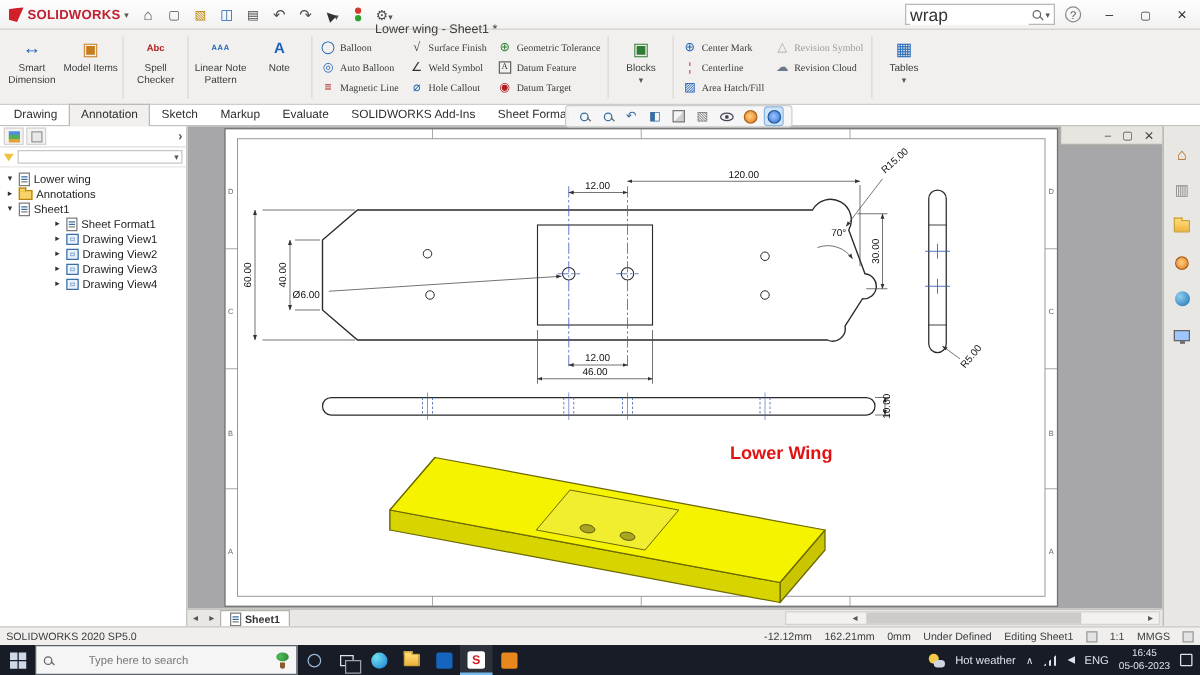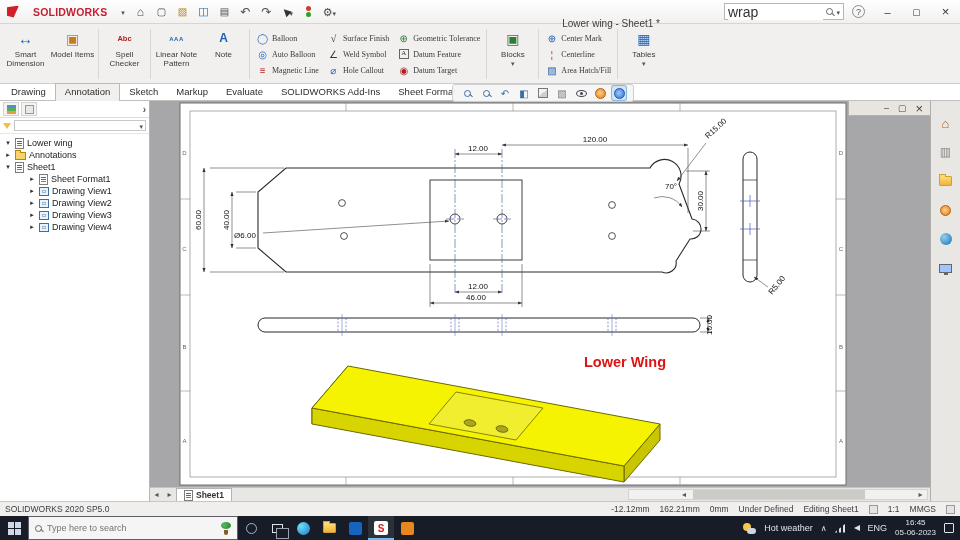--- a/index.html
+++ b/index.html
@@ -1,36 +1,36 @@
 <!DOCTYPE html>
 <html><head>
 <meta charset="utf-8">
 <style>
   * { box-sizing: border-box; margin: 0; padding: 0; }
   html,body { width:960px; height:540px; overflow:hidden; font-family:"Liberation Sans",sans-serif; font-size:10px; background:#d4d0c8; -webkit-user-select:none; user-select:none; }
 
   
   .titlebar { position:absolute; left:0; top:0; width:960px; height:24px; background:linear-gradient(#fefefe,#f2f1f0); border-bottom:1px solid #d7d5d3; display:flex; align-items:center; z-index:40; }
-  .logo { display:flex; align-items:center; gap:14px; padding:0 5px 0 7px; }
+  .logo { display:flex; align-items:center; gap:3px; padding:0 5px 0 7px; }
   .logo-mark { width:12px; height:12px; background:#d1202a; clip-path:polygon(0 15%,100% 0,55% 100%,0 85%); }
   .logo-text { color:#c22032; font-weight:bold; font-size:10.5px; letter-spacing:.2px; }
   .tb-btn { min-width:19px; height:19px; display:flex; align-items:center; justify-content:center; color:#4c4c4c; font-size:12px; margin:0 1px; border-radius:2px; }
   .g::before { display:inline-block; }
   .gi-home::before{content:"⌂"} .gi-new::before{content:"▢";font-size:10px} .gi-open::before{content:"▧";font-size:10px;color:#b8860b}
   .gi-save::before{content:"◫";font-size:11px;color:#1b62b5} .gi-print::before{content:"▤";font-size:10px}
   .gi-undo::before{content:"↶"} .gi-redo::before{content:"↷"} .gi-gear::before{content:"⚙";font-size:11px}
   .gi-cursor::before{content:"▶";display:inline-block;transform:rotate(-135deg);font-size:10px;color:#333}
   .gi-downarrow::before{content:"▾";font-size:7px;color:#555}
   .gi-chev::before{content:"›";font-weight:bold;color:#555}
   .gi-min::before{content:"–"} .gi-max::before{content:"▢";font-size:9px} .gi-close::before{content:"×";font-size:13px}
   .gi-left::before{content:"◂"} .gi-right::before{content:"▸"}
   .stoplight{display:flex;flex-direction:column;gap:1px;align-items:center}
   .stoplight::before{content:"";width:5px;height:5px;border-radius:50%;background:#d23a2e}
   .stoplight::after{content:"";width:5px;height:5px;border-radius:50%;background:#2da02d}
-  .title-center { position:absolute; left:300px; width:360px; text-align:right; font-size:10px; color:#3c3c3c; pointer-events:none;margin-top:24px; }
+  .title-center { position:absolute; left:300px; width:360px; text-align:left; font-size:10px; color:#3c3c3c; pointer-events:none;margin-top:24px; }
   .tb-search { margin-left:auto; width:120px; height:17px; background:#fff; border:1px solid #b9b7b5; display:flex; align-items:center; padding:0 3px; gap:3px; }
   .tb-search input { flex:1; border:none; outline:none; font-size:14px; color:#333; min-width:0; font-family:inherit; }
   .mag { width:7px; height:7px; border:1.4px solid #666; border-radius:50%; position:relative; flex:none; }
   .mag::after { content:""; position:absolute; width:4px; height:1.4px; background:#666; transform:rotate(45deg); right:-3px; bottom:-1px; }
   .i-help { width:13px;height:13px;border-radius:50%;border:1px solid #8a8a8a;color:#555;font-size:9px;display:flex;align-items:center;justify-content:center;margin:0 8px; }
   .i-help::before{content:"?"}
   .win-btns { display:flex; }
   .win-btn { width:29px; height:23px; display:flex; align-items:center; justify-content:center; color:#333; font-size:11px; }
 
   
@@ -88,21 +88,21 @@
   .fm-tabs { height:17px; display:flex; align-items:center; gap:2px; padding:1px 3px; border-bottom:1px solid #e0dedc; }
   .fm-tab { width:16px; height:14px; display:flex; align-items:center; justify-content:center; border:1px solid #d5d3d0; background:#f4f3f2; }
   .fmt1 { width:9px; height:9px; background:linear-gradient(#4f8edc 33%,#54b054 33% 66%,#e0a23c 66%); }
   .fmt2 { width:9px; height:9px; background:#e8e8e8; border:1px solid #999; }
   .fm-chevron { margin-left:auto; font-size:10px; }
   .fm-filter { height:16px; display:flex; align-items:center; gap:3px; padding:1px 3px; border-bottom:1px solid #e8e6e4; }
   .funnel { width:0; height:0; border-left:4px solid transparent; border-right:4px solid transparent; border-top:6px solid #f0c040; }
   .filter-box { flex:1; height:11px; border:1px solid #c9c7c5; background:#fff; display:flex; align-items:center; justify-content:flex-end; padding-right:2px; }
   .tree { padding-top:3px; }
   .trow { display:flex; align-items:center; gap:3px; height:12px; padding-left:4px; font-size:9px; color:#222; white-space:nowrap; }
-  .trow.lvl1 { padding-left:28px; }
+  .trow.lvl1 { padding-left:20px;margin-left:22px; }
   .exp { width:8px; font-size:7px; color:#333; text-align:center; flex:none; }
   .exp-open::before{content:"▾"} .exp-closed::before{content:"▸"}
   .ti-doc { width:9px; height:11px; background:#fff; border:1px solid #7d7d7d; position:relative; flex:none; }
   .ti-doc::after { content:""; position:absolute; left:1px; top:2px; right:1px; height:1px; background:#3b6ea5; box-shadow:0 2px 0 #3b6ea5,0 4px 0 #7d7d7d; }
   .ti-folder { width:11px; height:8px; background:#f7d36a; border:1px solid #b8860b; position:relative; flex:none; margin-top:2px; }
   .ti-folder::before { content:""; position:absolute; top:-3px; left:-1px; width:4px; height:2px; background:#f7d36a; border:1px solid #b8860b; border-bottom:none; }
   .ti-view { width:10px; height:9px; border:1px solid #3b6ea5; background:#eaf2fb; position:relative; flex:none; }
   .ti-view::after { content:""; position:absolute; left:2px; top:2px; right:2px; bottom:2px; border:1px solid #9ab8d8; }
 
   
@@ -132,21 +132,21 @@
   .statusbar { position:absolute; left:0; top:501px; width:960px; height:15px; background:#f0efee; border-top:1px solid #c9c7c5; display:flex; align-items:center; font-size:8.5px; color:#3d3d3d; padding:0 5px; gap:10px; z-index:20; }
   .sb-left { margin-right:auto; }
   .sb-ic { width:9px; height:9px; border:1px solid #9a9a9a; background:#e4e4e4; flex:none; }
 
   
   .wtaskbar { position:absolute; left:0; top:516px; width:960px; height:24px; background:#171c26; display:flex; align-items:center; z-index:50; color:#dfe3e8; }
   .win-start { width:28px; height:24px; display:flex; align-items:center; justify-content:center; }
   .win-logo { display:grid; grid-template-columns:6px 6px; grid-template-rows:6px 6px; gap:1px; }
   .win-logo b { background:#cfd8e8; }
   .tb2-search { width:210px; height:24px; background:#f5f5f5; border:1px solid #5a5f6a; display:flex; align-items:center; gap:5px; padding:0 6px; color:#555; }
-  .tb2-search input { flex:1; border:none; outline:none; background:transparent; font-size:9px; color:#555; min-width:0; font-family:inherit; }
+  .tb2-search input { flex:1; border:none; outline:none; background:transparent; font-size:9px; color:#555; min-width:0; font-family:inherit;margin-left:24px; }
   .plant { width:10px; height:13px; position:relative; flex:none; }
   .plant::before { content:""; position:absolute; left:3px; bottom:0; width:4px; height:5px; background:#8a5a2b; border-radius:0 0 2px 2px; }
   .plant::after { content:""; position:absolute; left:0; top:0; width:10px; height:7px; background:radial-gradient(circle at 3px 3px,#4fbe59,#2e7d32); border-radius:50%; }
   .tb2-btn { width:26px; height:24px; display:flex; align-items:center; justify-content:center; }
   .cortana { width:11px; height:11px; border:1.6px solid #9ab8d8; border-radius:50%; }
   .taskview { width:11px; height:9px; border:1px solid #dfe3e8; position:relative; background:transparent; }
   .taskview::after { content:""; position:absolute; left:3px; top:3px; width:11px; height:9px; border:1px solid #9aa2ad; background:#171c26; }
   .edge-ball { width:13px; height:13px; border-radius:50%; background:radial-gradient(circle at 4px 4px,#6ee0f0,#1b78d4); }
   .folder-ic { width:13px; height:10px; background:linear-gradient(#ffd970,#f0b23c); border:1px solid #caa23a; border-radius:1px; position:relative; }
   .folder-ic::before { content:""; position:absolute; top:-3px; left:-1px; width:5px; height:2px; background:#ffd970; border:1px solid #caa23a; border-bottom:none; }
@@ -282,20 +282,30 @@
         <span class="sic g ri-centermark"></span>
         <span>Center Mark</span>
       </div>
     <div class="small-btn">
         <span class="sic g ri-centerline"></span>
         <span>Centerline</span>
       </div>
     <div class="small-btn">
         <span class="sic g ri-hatch"></span>
         <span>Area Hatch/Fill</span>
+      </div>
+  </div>
+  <div class="small-col">
+    <div class="small-btn disabled">
+        <span class="sic g ri-revsym"></span>
+        <span>Revision Symbol</span>
+      </div>
+    <div class="small-btn">
+        <span class="sic g ri-revcloud"></span>
+        <span>Revision Cloud</span>
       </div>
   </div>
   <div class="rdiv"></div>
   <div class="big-btn">
       <span class="bic g ri-tables"></span>
       <span>Tables</span>
       <span class="g gi-downarrow"></span>
     </div>
 </div>
 

